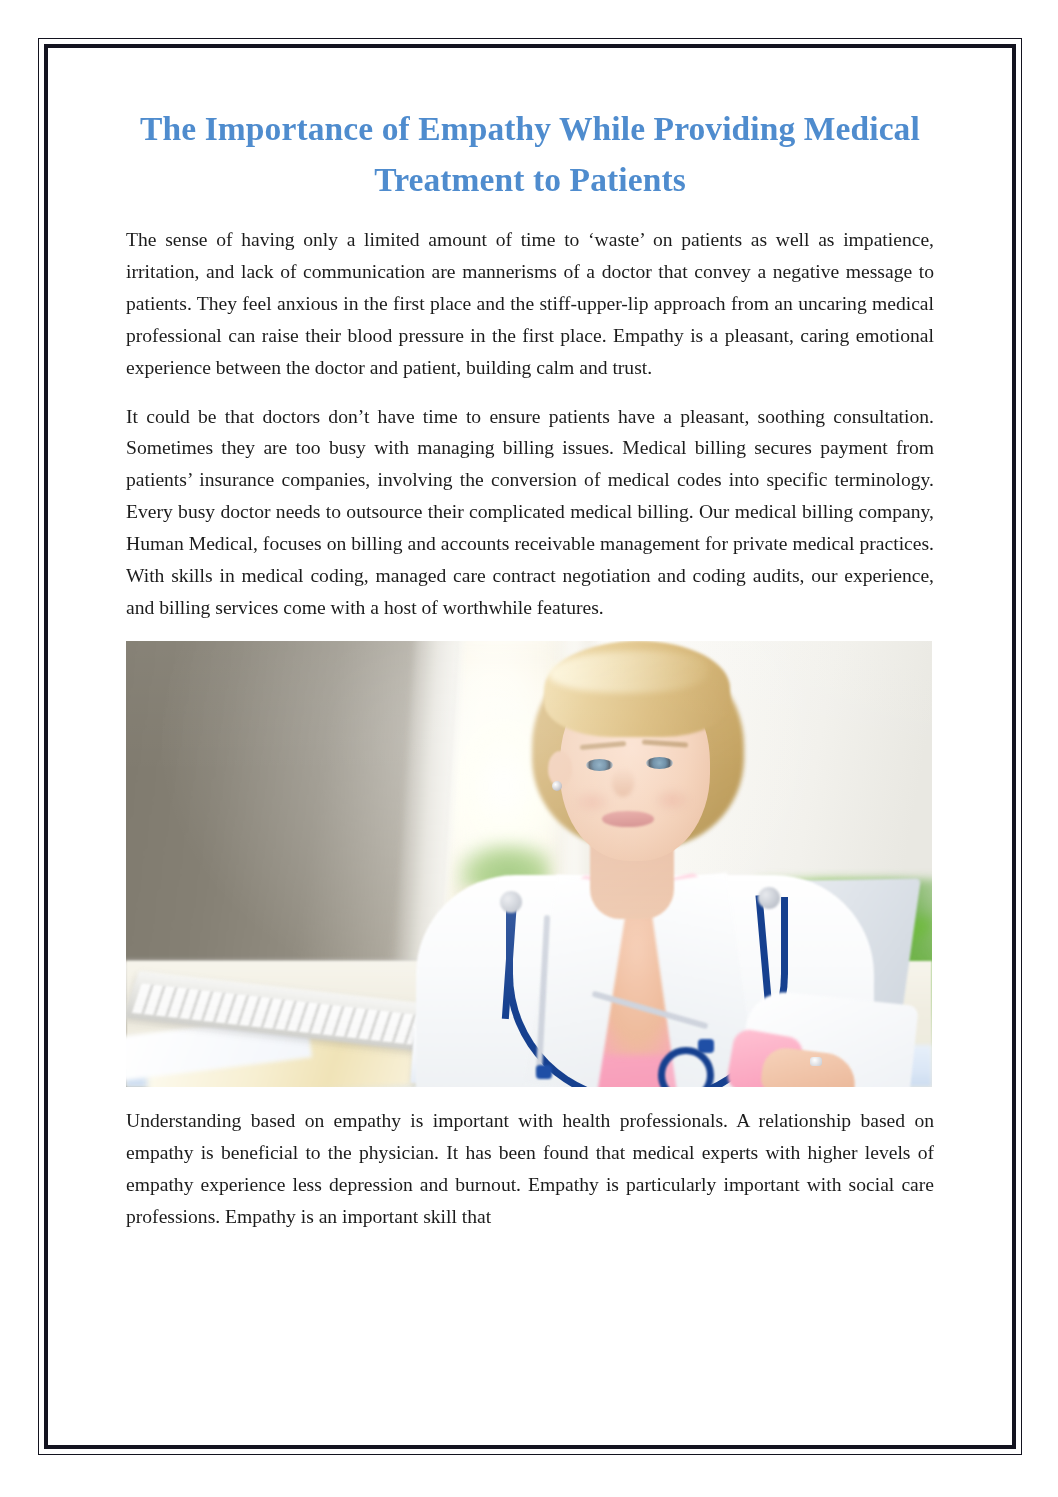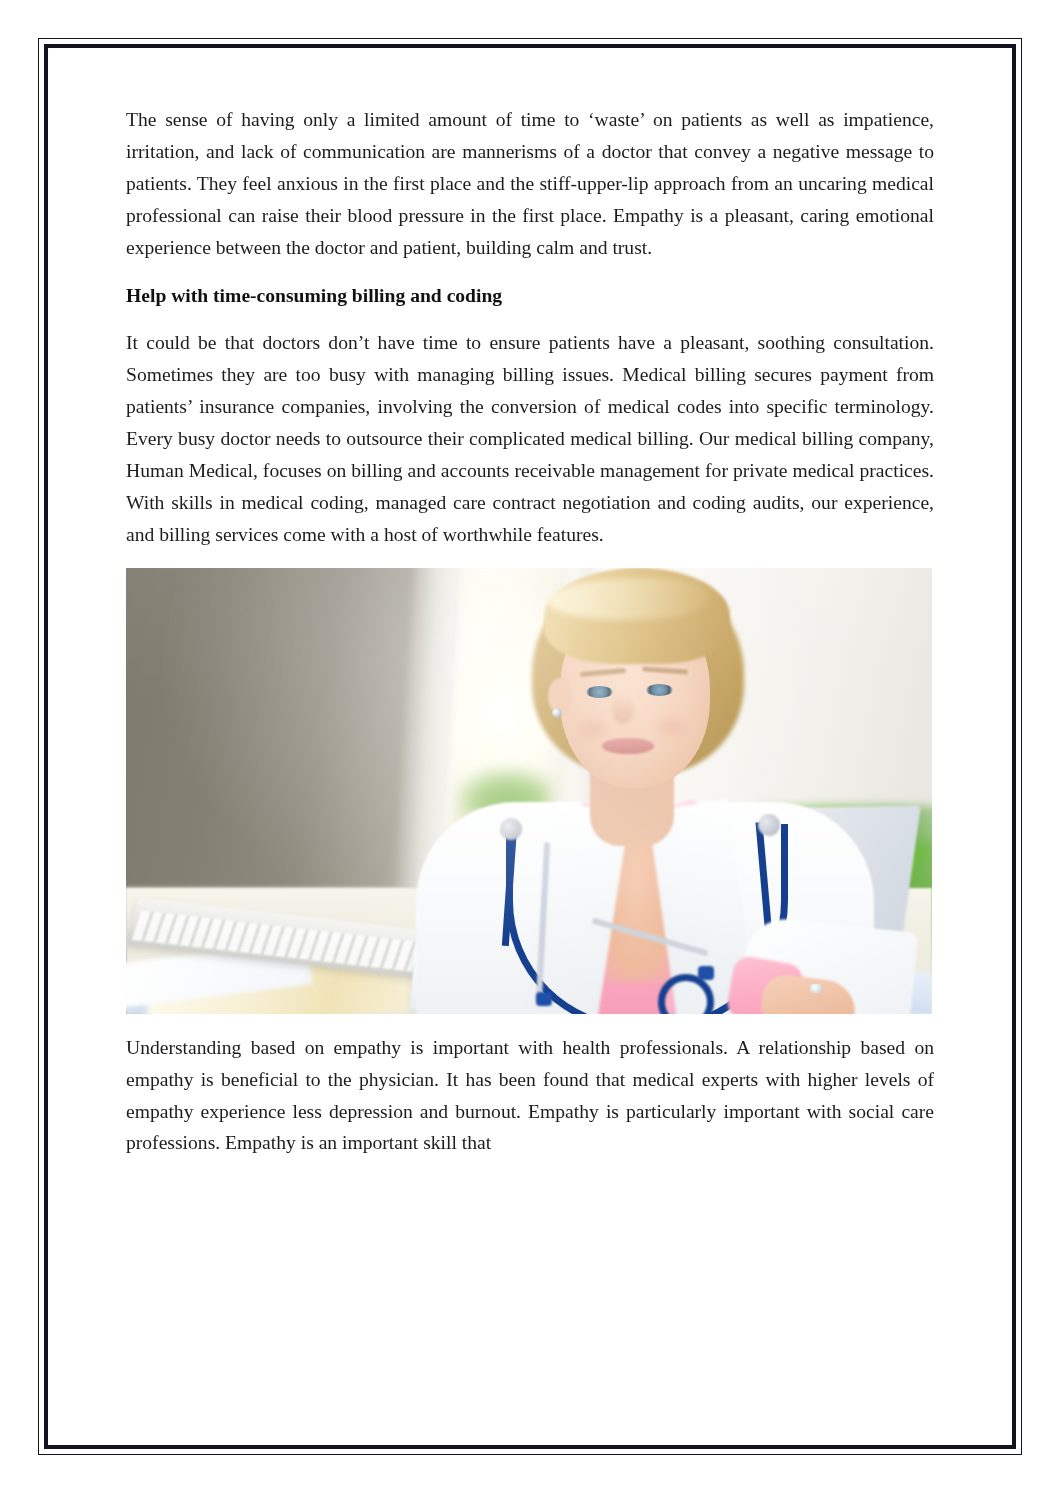--- a/index.html
+++ b/index.html
@@ -550,24 +550,24 @@
 </head>
 <body>
 
 <div id="page">
 
   <div id="page-frame-outer"></div>
   <div id="page-frame-inner"></div>
 
   <div id="content">
 
+    <h1 class="doc-title">The Importance of Empathy While Providing Medical Treatment to Patients</h1>
 
     <p class="body-text">The sense of having only a limited amount of time to ‘waste’ on patients as well as impatience, irritation, and lack of communication are mannerisms of a doctor that convey a negative message to patients. They feel anxious in the first place and the stiff-upper-lip approach from an uncaring medical professional can raise their blood pressure in the first place. Empathy is a pleasant, caring emotional experience between the doctor and patient, building calm and trust.</p>
 
-    <h2 class="sub-head">Help with time-consuming billing and coding</h2>
 
     <p class="body-text">It could be that doctors don’t have time to ensure patients have a pleasant, soothing consultation. Sometimes they are too busy with managing billing issues. Medical billing secures payment from patients’ insurance companies, involving the conversion of medical codes into specific terminology. Every busy doctor needs to outsource their complicated medical billing. Our medical billing company, Human Medical, focuses on billing and accounts receivable management for private medical practices. With skills in medical coding, managed care contract negotiation and coding audits, our experience, and billing services come with a host of worthwhile features.</p>
 
     <figure class="doc-figure">
       <div class="photo">
 
         <div class="ph-wall"></div>
         <div class="ph-window"></div>
         <div class="ph-windowframe"></div>
         <div class="ph-sun"></div>

